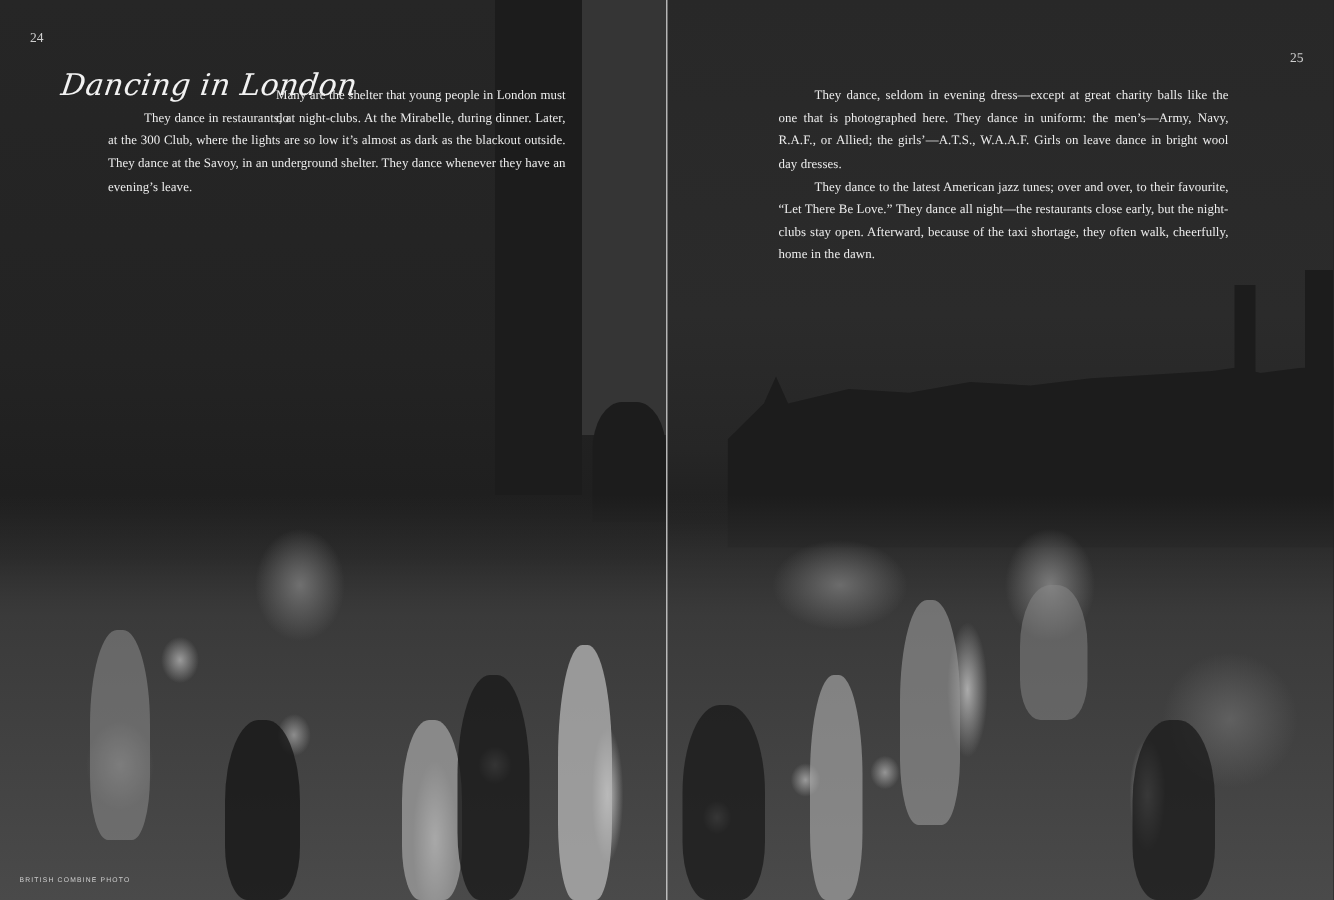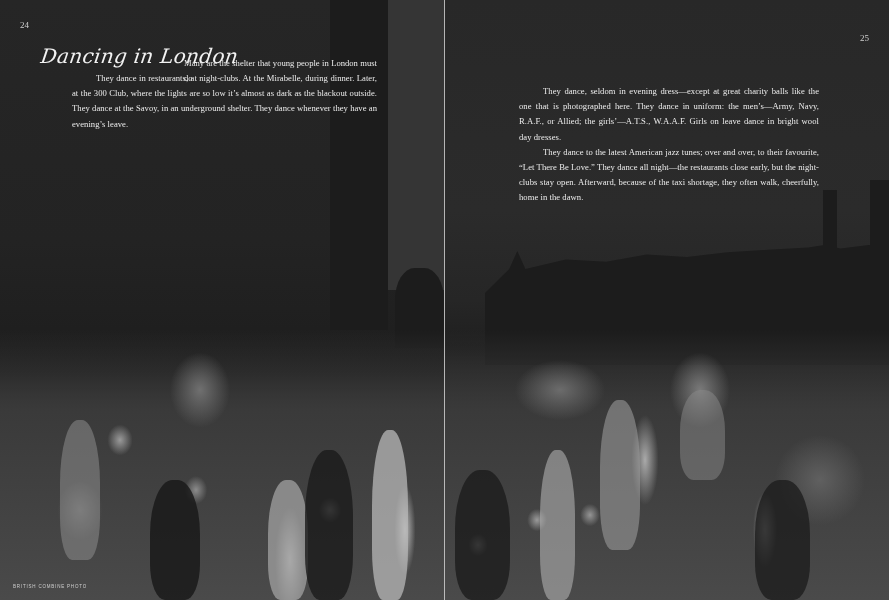--- a/index.html
+++ b/index.html
@@ -18,21 +18,21 @@
   
   .sil { position:absolute; background:#1c1c1c; }
   .sky-light { position:absolute; background:#353535; }
 
   .page-num { position:absolute; font-size:9px; color:#cfcfcf; font-family:"Liberation Serif", serif; }
   .pn-left { left:20px; top:20px; }
   .pn-right { right:20px; top:33px; }
 
   .text-block { position:absolute; font-size:8.6px; line-height:15.2px; text-align:justify; color:#ececec; letter-spacing:0.05px; }
   .tb-left { left:72px; top:56px; width:305px; }
-  .tb-right { left:74px; top:56px; width:300px;margin-top:28px; }
+  .tb-right { left:74px; top:56px; width:300px; }
   .text-block p { text-indent:0; }
   .text-block p.indent { text-indent:24px; }
   .text-block p.first { text-indent:0; }
 
   .title-script { position:absolute; left:41px; top:44px; font-family:"DejaVu Serif", serif; font-style:italic;
     font-size:20px; color:#f2f2f2; letter-spacing:0.3px; transform:skewX(-8deg); }
   .lead-line { position:absolute; left:184px; top:56px; width:193px; font-size:8.6px; line-height:15.2px; text-align:justify; text-align-last:justify; color:#ececec; }
 
   
   .crowd { position:absolute; left:0; top:330px; width:889px; height:270px;

